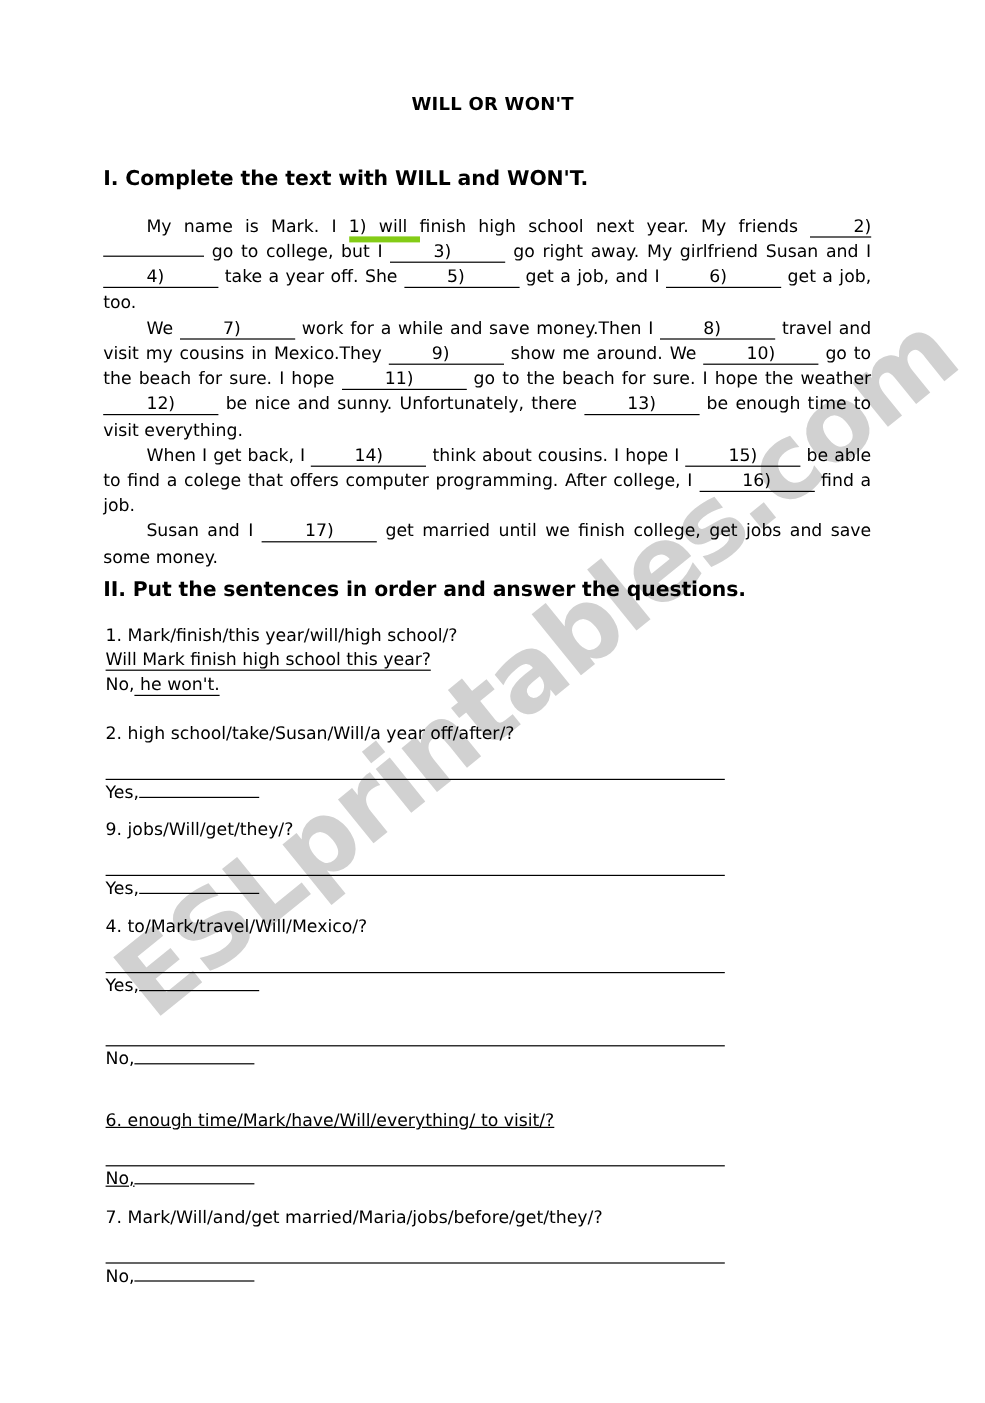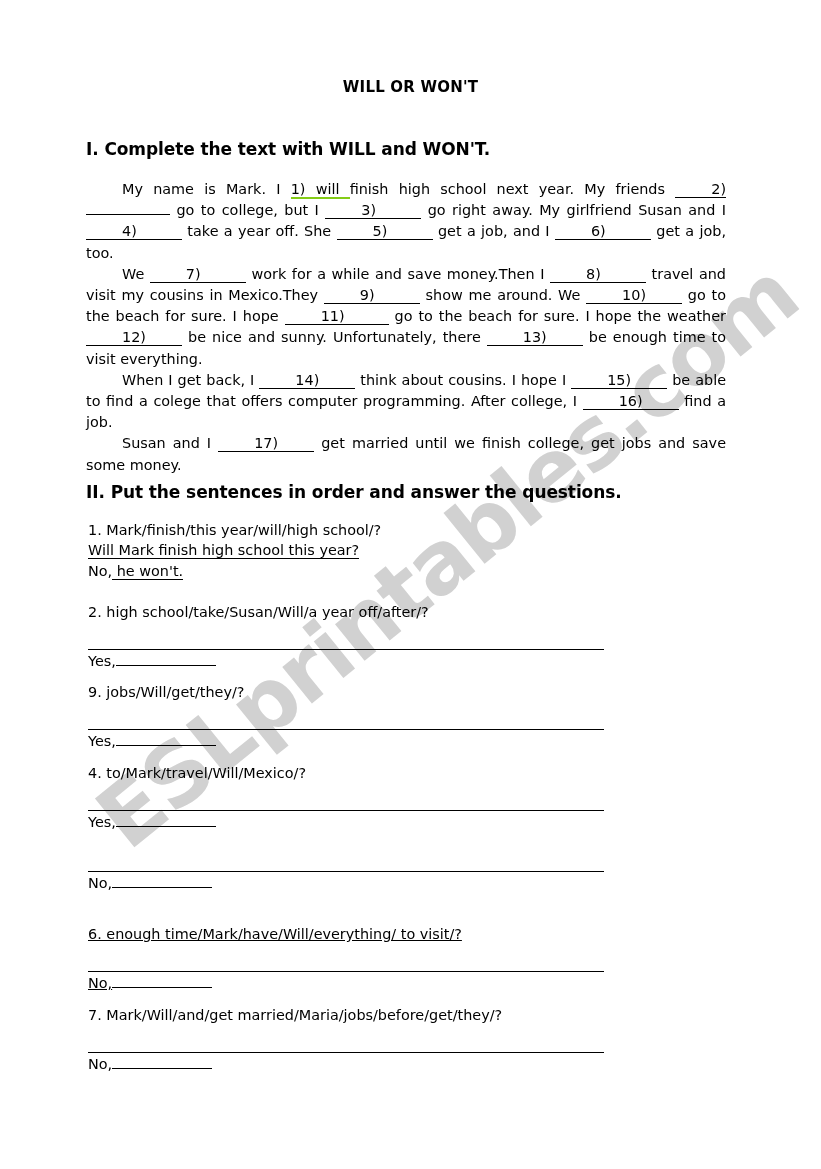--- a/index.html
+++ b/index.html
@@ -101,21 +101,21 @@
     line-height: 16px;
     vertical-align: baseline;
     white-space: nowrap;
   }
   .blank.w-short { min-width: 28px; }
   .blank.w-med   { min-width: 84px; }
   .blank.w-long  { min-width: 96px; }
   .blank.w-xl    { min-width: 104px; }
 
   .filled {
-    border-bottom: 2px solid #84cc16;
+    border-bottom: 5px solid #84cc16;
     white-space: nowrap;
   }
 
   
   .qblock {
     position: absolute;
     left: 88px;
     width: 640px;
     font-family: "DejaVu Sans", sans-serif;
     font-size: 14.4px;

